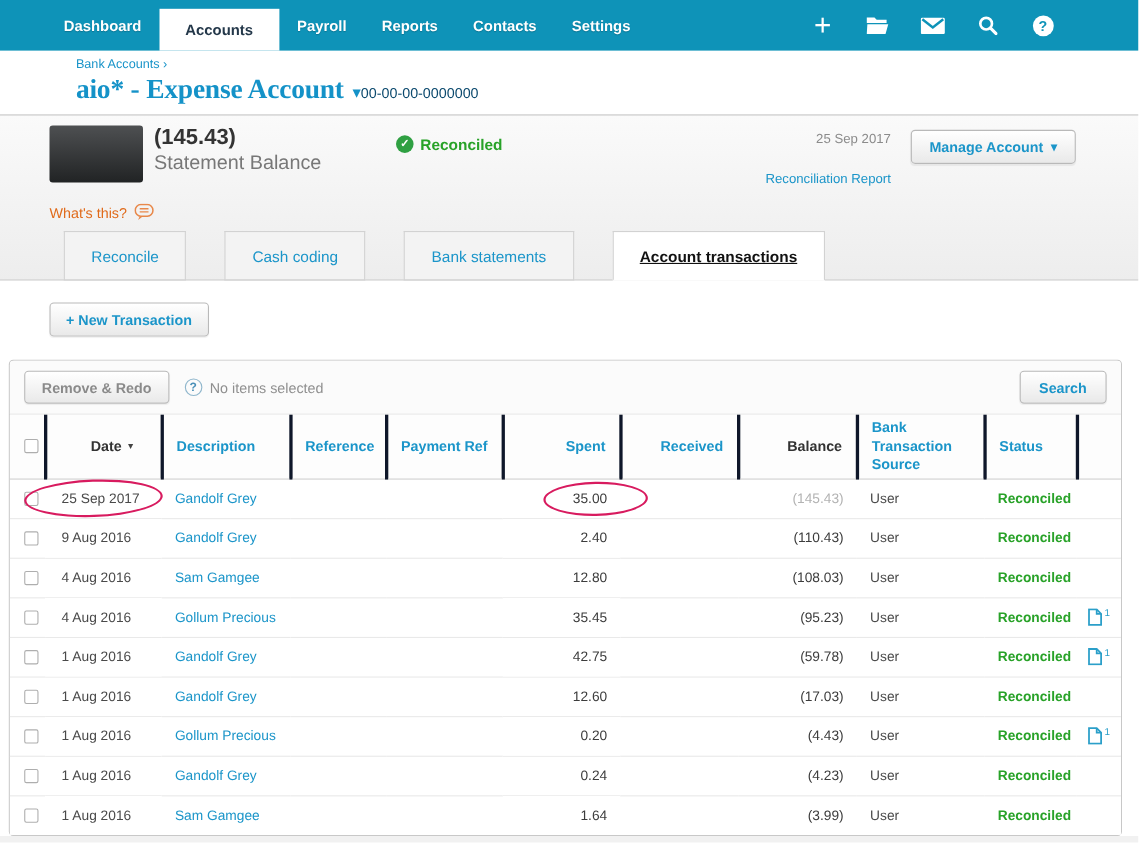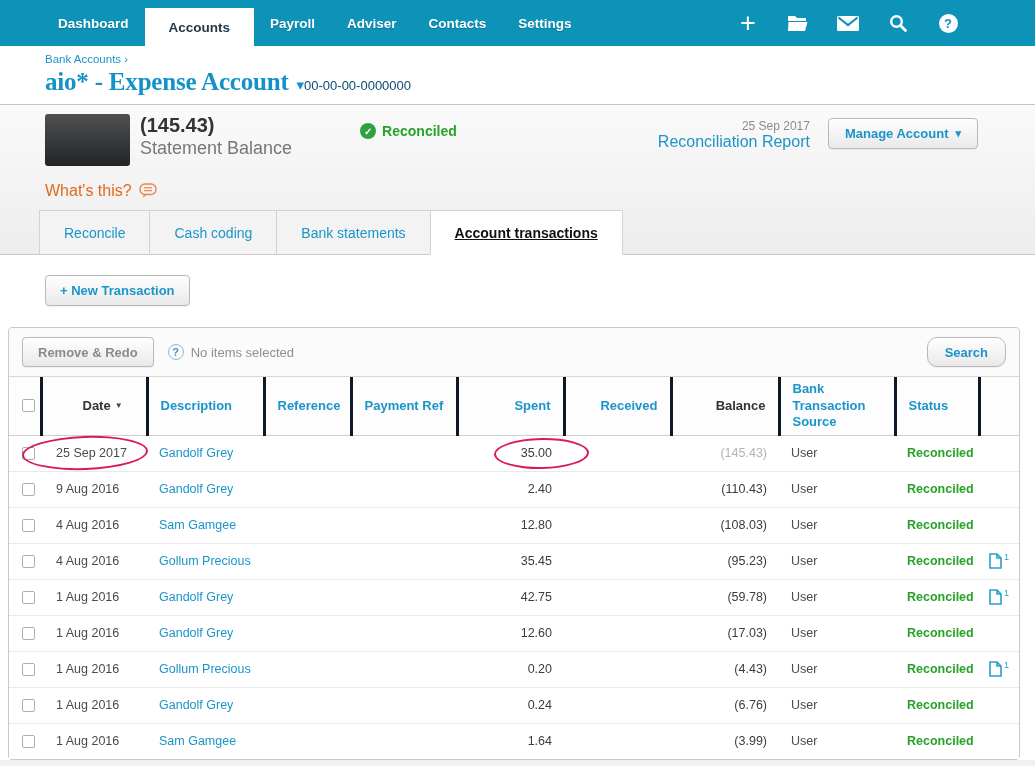--- a/index.html
+++ b/index.html
@@ -24,21 +24,21 @@
     margin-top:8px; padding:0 24px; align-items:center;
   }
   .nav-icons { margin-left:auto; display:flex; align-items:center; padding-right:62px; }
   .nav-icon { width:50px; display:flex; justify-content:center; align-items:center; cursor:pointer; }
   .plus-glyph { color:#fff; font-size:27px; font-weight:400; line-height:1; }
   .help-circle {
     width:19px; height:19px; border-radius:50%; background:#fff; color:#0e93b8;
     font-size:13px; font-weight:bold; display:flex; align-items:center; justify-content:center;
   }
   
-  .page-header { padding:7px 57px 0 45px; height:58px; }
+  .page-header { padding:7px 57px 0 69px; height:58px; }
   .breadcrumb { color:#1b95c9; font-size:11.5px; cursor:pointer; }
   .title-line { display:flex; align-items:baseline; margin-top:3px; }
   .page-title { color:#1492c8; font-size:25px; font-weight:bold; letter-spacing:-0.2px;font-family:Liberation Serif, serif; }
   .title-caret { color:#1492c8; font-size:15px; margin-left:8px; cursor:pointer; }
   .account-code { color:#0c4a6e; font-size:13px; }
   
   .band {
     height:151px; position:relative;
     background:linear-gradient(180deg,#fafafa 0%,#ededed 100%);
     border-top:1px solid #c4c4c4; border-bottom:1px solid #c9c9c9;
@@ -54,35 +54,35 @@
   .reconciled-badge { display:flex; align-items:center; margin-left:68px; margin-top:8px; height:18px; }
   .check-circle {
     width:16px; height:16px; border-radius:50%; background:#2fa042; color:#fff;
     font-size:10px; font-weight:bold; display:flex; align-items:center; justify-content:center;
     margin-right:6px;
   }
   .reconciled-text { color:#28a228; font-size:14px; font-weight:bold; }
   .band-right { margin-left:auto; display:flex; }
   .band-dates { display:flex; flex-direction:column; align-items:flex-end; margin-top:5px; }
   .band-date { color:#8b8b8b; font-size:12px; }
-  .report-link { color:#1b95c9; font-size:16px; margin-top:0; cursor:pointer; }
+  .report-link { color:#1b95c9; font-size:12px; margin-top:22px; cursor:pointer; }
   .btn {
     display:inline-flex; align-items:center; justify-content:center;
     background:linear-gradient(180deg,#ffffff,#e9e9e9);
     border:1px solid #b9b9b9; border-radius:4px;
     font-size:13px; font-weight:bold; color:#1b95c9; cursor:pointer;
     box-shadow:0 1px 1px rgba(0,0,0,.06);
   }
   .manage-btn { height:31px; padding:0 16px; margin-left:18px; margin-top:4px; }
   .manage-caret { font-size:11px; margin-left:7px; }
   .whats-this { display:flex; align-items:center; margin:16px 0 0 45px; cursor:pointer; }
-  .whats-this-label { color:#e06a1a; font-size:16px; }
+  .whats-this-label { color:#e06a1a; font-size:13px; }
   .bubble-icon { margin-left:7px; display:flex; }
   
-  .tabs { position:absolute; left:39px; bottom:-1px; display:flex; }
+  .tabs { position:absolute; left:58px; bottom:-1px; display:flex;gap:36px; }
   .tab {
     height:45px; display:flex; align-items:center; padding:0 24px;
     background:#f3f3f3; border:1px solid #d2d2d2; border-bottom:1px solid #c9c9c9;
     margin-right:-1px; color:#1b95c9; font-size:14px; cursor:pointer;
   }
   .tab.active {
     background:#fff; border-bottom:1px solid #fff;
     color:#111; font-weight:bold; text-decoration:underline;
   }
   
@@ -97,21 +97,21 @@
     display:flex; align-items:center; padding:9px 13px; height:49px;
     background:#fbfbfb; border-bottom:1px solid #d8d8d8; border-radius:4px 4px 0 0;
   }
   .remove-redo { height:30px; padding:0 15px; color:#8a8a8a; }
   .qmark {
     width:16px; height:16px; border-radius:50%; border:1px solid #8fb6cc; color:#4a90b8;
     font-size:11px; font-weight:bold; display:flex; align-items:center; justify-content:center;
     margin:0 7px 0 14px;
   }
   .no-items { color:#8f8f8f; font-size:13px; }
-  .search-btn { margin-left:auto; height:30px; padding:0 17px;border-radius:10px; }
+  .search-btn { margin-left:auto; height:30px; padding:0 17px; }
   table { border-collapse:collapse; table-layout:fixed; width:100%; }
   th {
     height:58px; font-size:13px; font-weight:bold; text-align:left;
     padding:0 12px; vertical-align:middle; background:#fdfdfd;
     border-left:3px solid #0f172a; border-bottom:1px solid #cfcfcf; line-height:1.25;
   }
   th:first-child { border-left:none; }
   th.h-link { color:#1b95c9; cursor:pointer; }
   th.h-dark { color:#333;padding-left:40px; }
   th.h-right { text-align:right; }
@@ -145,21 +145,21 @@
   .bottom-strip { height:14px; background:#f1f1f1; }
 </style>
 </head>
 <body>
 
 <div class="topnav">
   <div id="nav-items" style="display:flex;">
       <div class="nav-item">Dashboard</div>
       <div class="nav-item active">Accounts</div>
       <div class="nav-item">Payroll</div>
-      <div class="nav-item">Adviser</div>
+      <div class="nav-item">Reports</div>
       <div class="nav-item">Contacts</div>
       <div class="nav-item">Settings</div>
     </div>
   <div class="nav-icons">
     <span class="nav-icon">
         <span class="plus-glyph">+</span>
       </span>
     <span class="nav-icon">
       <svg width="22" height="17" viewBox="0 0 22 17">
           <path d="M1 1 h7 l2 2 h9 v3 H1 z" fill="#fff"></path>
@@ -408,21 +408,21 @@
           <tr>
             <td class="cb-col">
               <input type="checkbox" class="cb" style="">
             </td>
             <td class="c-date">1 Aug 2016</td>
             <td><a class="desc-link">Gandolf Grey</a></td>
             <td></td>
             <td></td>
             <td class="c-right c-spent">0.24</td>
             <td class="c-right"></td>
-            <td class="c-right"><span>(6.76)</span></td>
+            <td class="c-right"><span>(4.23)</span></td>
             <td>User</td>
             <td class="c-status">Reconciled</td>
             <td class="c-attach"></td>
           </tr>
           <tr>
             <td class="cb-col">
               <input type="checkbox" class="cb" style="">
             </td>
             <td class="c-date">1 Aug 2016</td>
             <td><a class="desc-link">Sam Gamgee</a></td>

